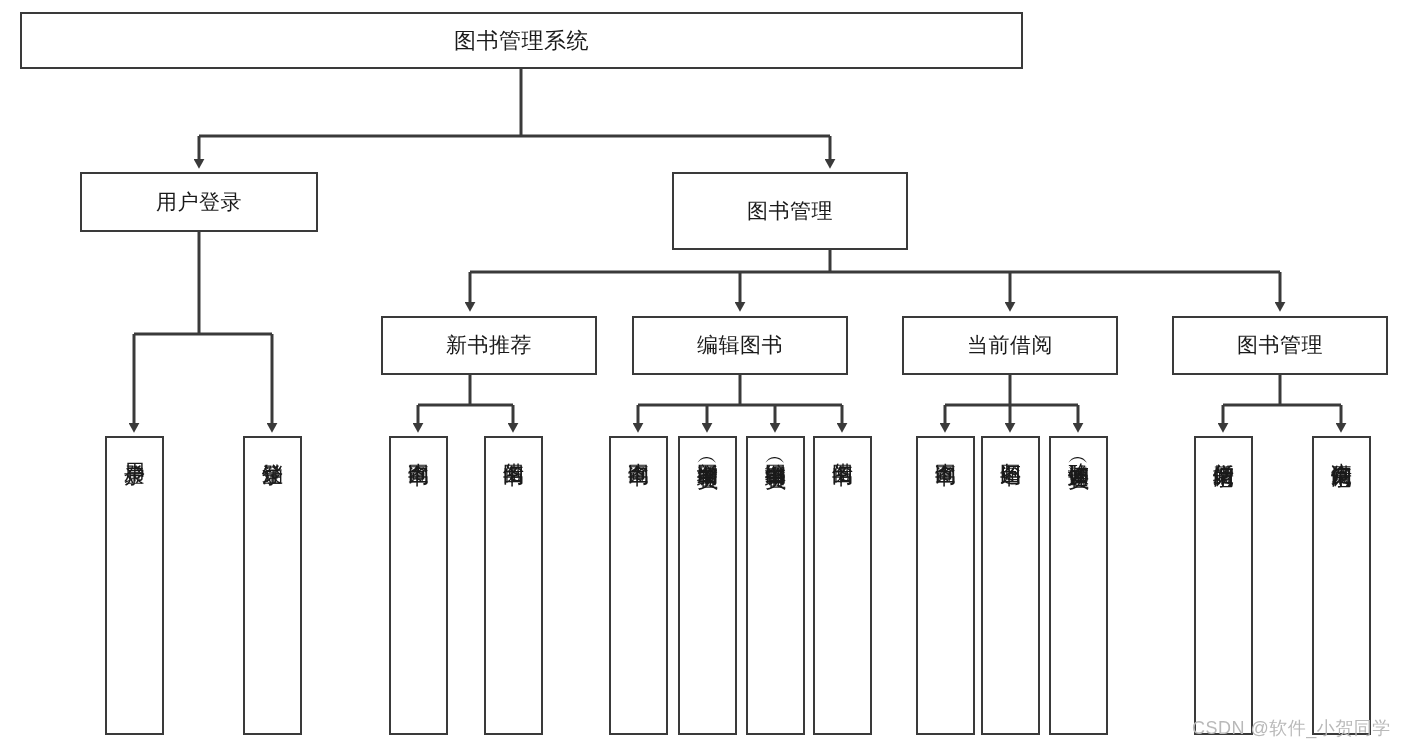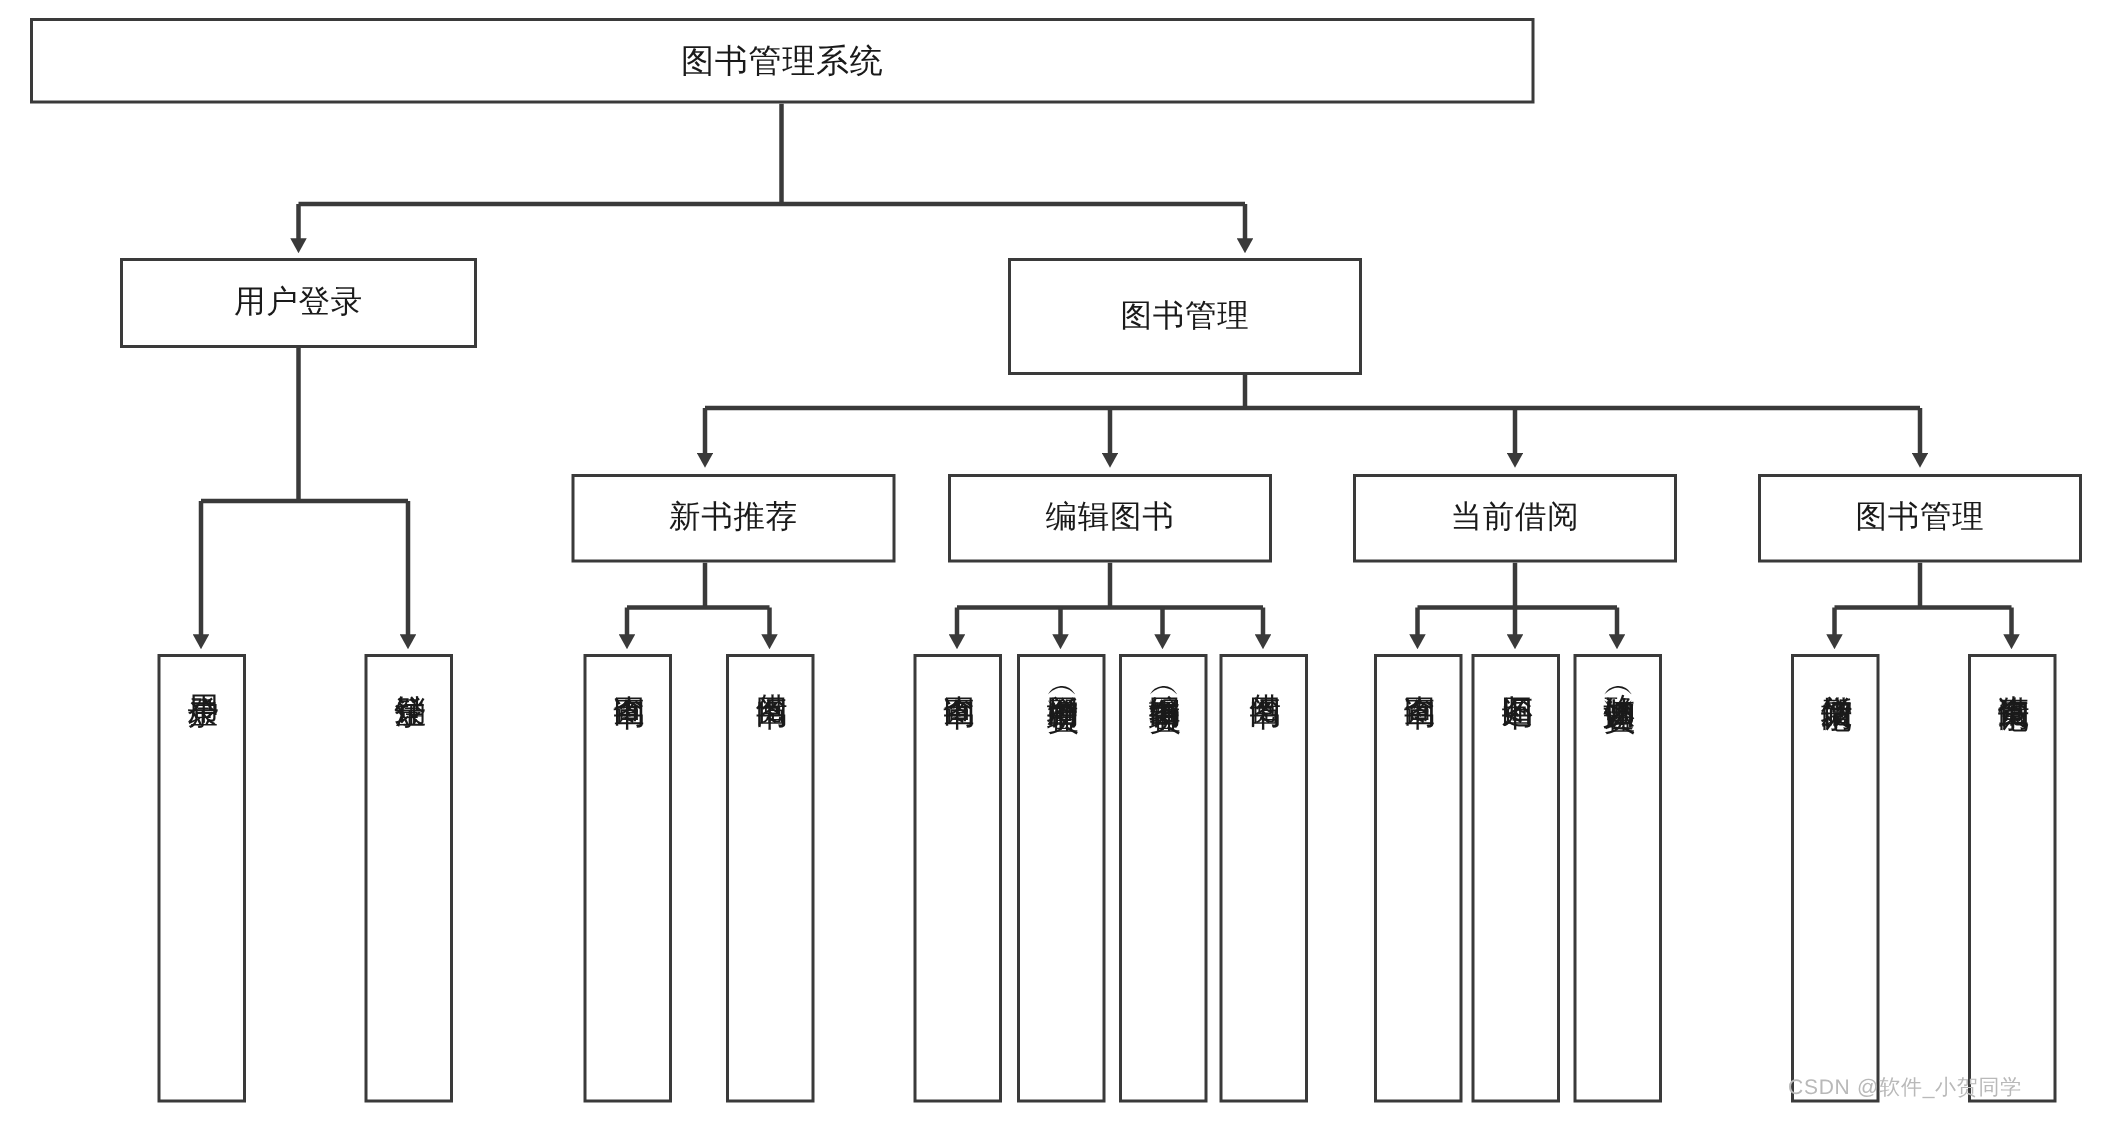--- a/index.html
+++ b/index.html
@@ -56,21 +56,21 @@
   .node.v .label {
     writing-mode: vertical-rl;
     text-orientation: upright;
     font-size: 21px;
     line-height: 1.05;
     letter-spacing: 1px;
     white-space: nowrap;
   }
   .watermark {
     position: absolute;
-    font-size: 14px;
+    font-size: 18px;
     color: #b9b9b9;
     letter-spacing: 0.5px;
     white-space: nowrap;
   }
 </style>
 </head>
 <body>
 
 <div id="canvas">
 

